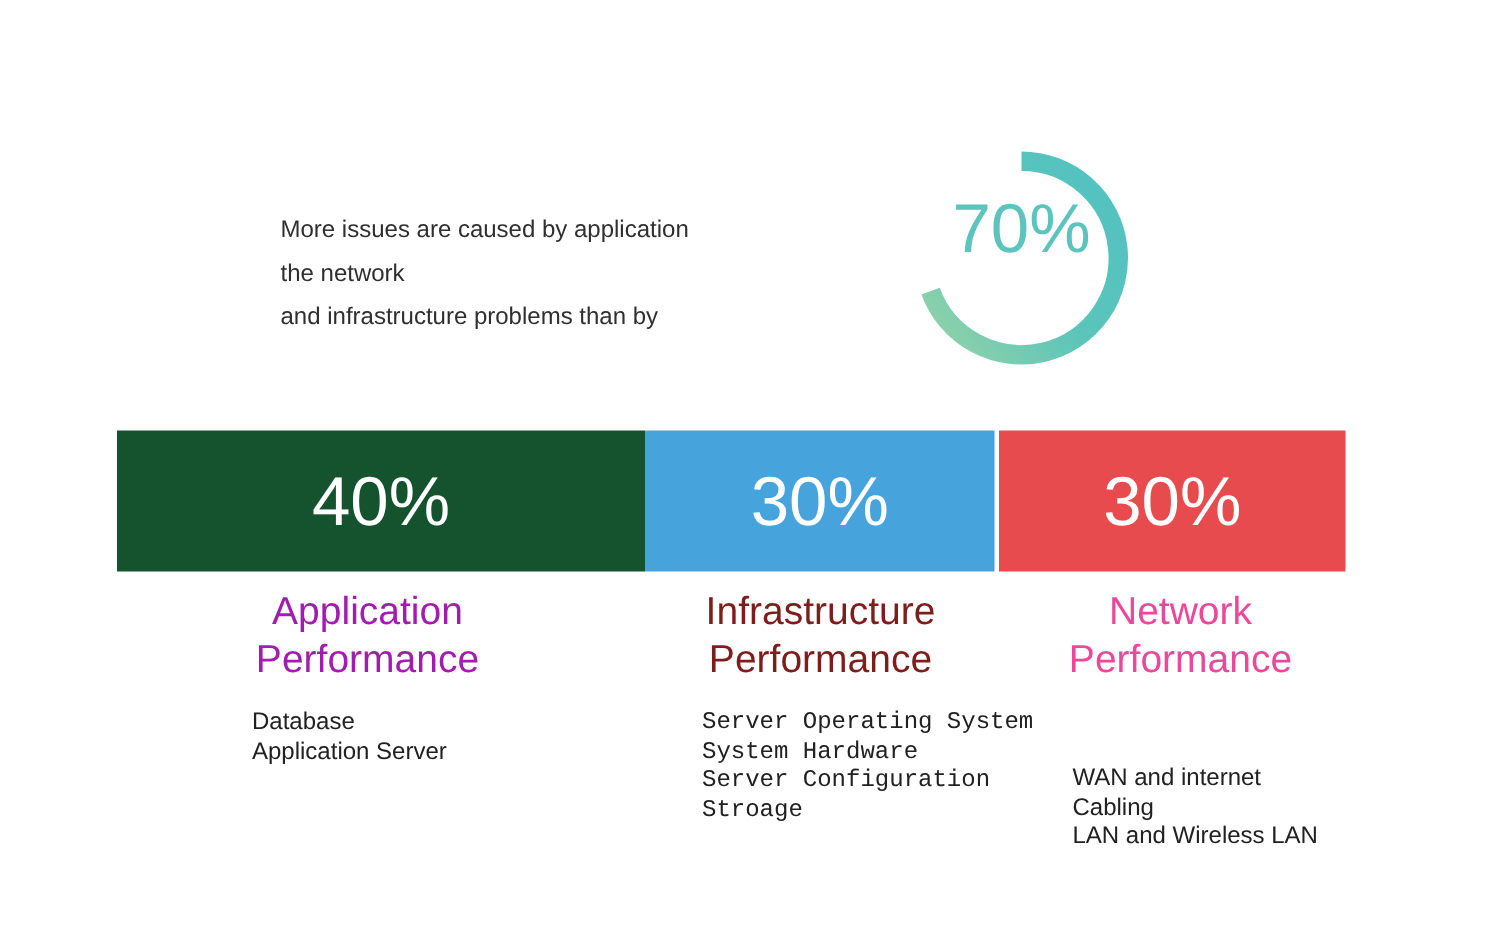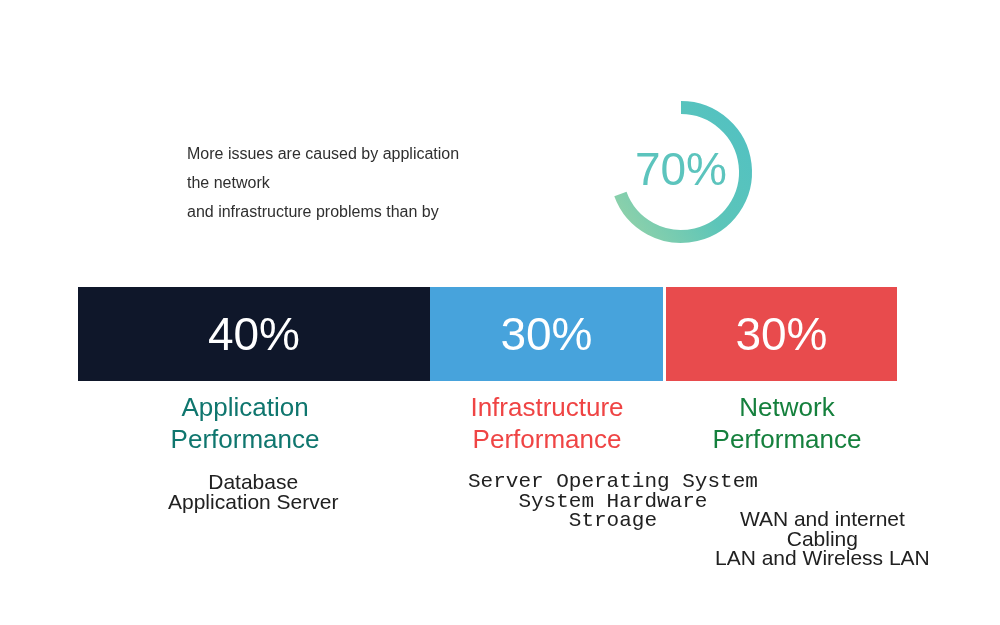--- a/index.html
+++ b/index.html
@@ -6,37 +6,37 @@
   .stage{
     position:relative;width:1000px;height:625px;background:#ffffff;
     font-family:"Liberation Sans", sans-serif;overflow:hidden;
   }
   .intro{
     position:absolute;left:187px;top:139px;width:420px;
     font-size:16px;line-height:29px;color:#2f2f2f;
   }
   .donut-wrap{position:absolute;left:600px;top:90px;width:170px;height:170px;}
   .donut-label{
-    position:absolute;left:611px;top:146px;width:140px;text-align:center;
+    position:absolute;left:611px;top:129px;width:140px;text-align:center;
     font-size:46px;line-height:46px;color:#5CC4BD;
   }
   .bar{position:absolute;left:78px;top:287px;width:819px;height:94px;display:flex;}
   .seg{display:flex;align-items:center;justify-content:center;height:100%;
        color:#ffffff;font-size:46px;}
-  .seg-app{width:352px;background:#0f172a;}
+  .seg-app{width:352px;background:#14532d;}
   .seg-infra{width:233px;background:#47A3DC;}
   .seg-net{width:231px;background:#E84B4D;margin-left:3px;}
   .col-heading{
     position:absolute;top:392px;width:300px;text-align:center;
     font-size:26px;line-height:31.5px;
   }
-  .h-app{left:95px;color:#0f766e;}
-  .h-infra{left:397px;color:#ef4444;}
-  .h-net{left:637px;color:#15803d;}
-  .col-list{position:absolute;top:472px;font-size:21px;line-height:19.6px;color:#212121;text-align:center;}
+  .h-app{left:95px;color:#a21caf;}
+  .h-infra{left:397px;color:#7f1d1d;}
+  .h-net{left:637px;color:#ec4899;}
+  .col-list{position:absolute;top:472px;font-size:16px;line-height:19.6px;color:#212121;}
   .l-app{left:168px;}
   .l-infra{left:468px;font-family:Liberation Mono, monospace;}
   .l-net{left:715px;margin-top:37px;}
 </style>
 </head>
 <body>
 
 <div class="stage">
 
   <div class="intro">
@@ -84,20 +84,21 @@
     <div>Performance</div>
   </div>
 
   <div class="col-list l-app">
     <div>Database</div>
     <div>Application Server</div>
   </div>
   <div class="col-list l-infra">
     <div>Server Operating System</div>
     <div>System Hardware</div>
+    <div>Server Configuration</div>
     <div>Stroage</div>
   </div>
   <div class="col-list l-net">
     <div>WAN and internet</div>
     <div>Cabling</div>
     <div>LAN and Wireless LAN</div>
   </div>
 
 </div>
 

